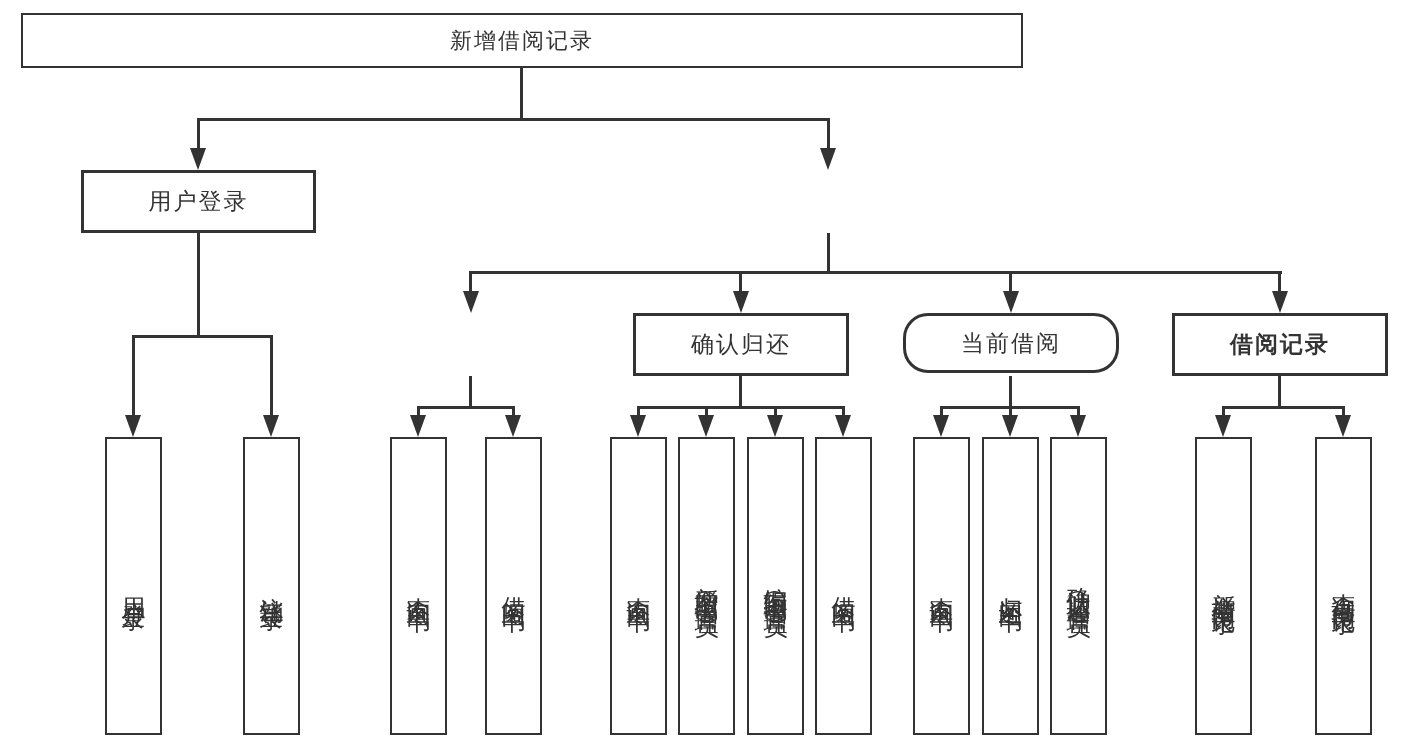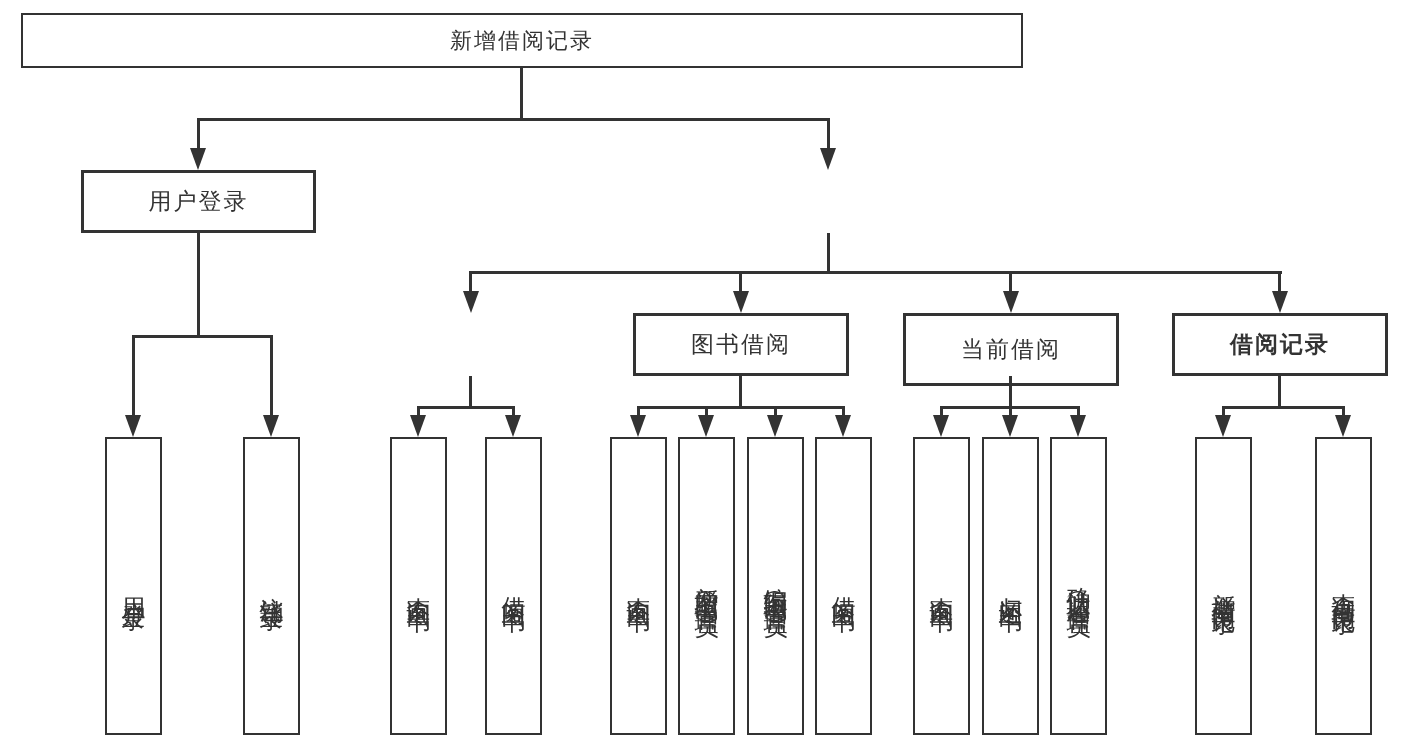--- a/index.html
+++ b/index.html
@@ -56,23 +56,23 @@
 <body>
 
 <div class="canvas">
 
   <div class="box root-box" style="left:21px; top:13px; width:1002px; height:55px;">新增借阅记录</div>
 
   <div class="box header-box" style="left:81px; top:170px; width:235px; height:63px;">用户登录</div>
 
 
 
-  <div class="box header-box" style="left:633px; top:313px; width:216px; height:63px;">图书借阅</div>
+  <div class="box header-box" style="left:633px; top:313px; width:216px; height:63px;">确认归还</div>
 
-  <div class="box header-box" style="left:903px; top:313px; width:216px; height:73px;">当前借阅</div>
+  <div class="box header-box" style="left:903px; top:313px; width:216px; height:60px;border-radius:25px;">当前借阅</div>
 
   <div class="box header-box" style="left:1172px; top:313px; width:216px; height:63px;font-weight:bold;">借阅记录</div>
 
   <div class="box leaf-box" style="left:105px; top:437px; width:57px; height:298px;">用户登录</div>
   <div class="box leaf-box" style="left:243px; top:437px; width:57px; height:298px;">注销登录</div>
 
   <div class="box leaf-box" style="left:390px; top:437px; width:57px; height:298px;">查询图书</div>
   <div class="box leaf-box" style="left:485px; top:437px; width:57px; height:298px;">借阅图书</div>
 
   <div class="box leaf-box" style="left:610px; top:437px; width:57px; height:298px;">查询图书</div>

